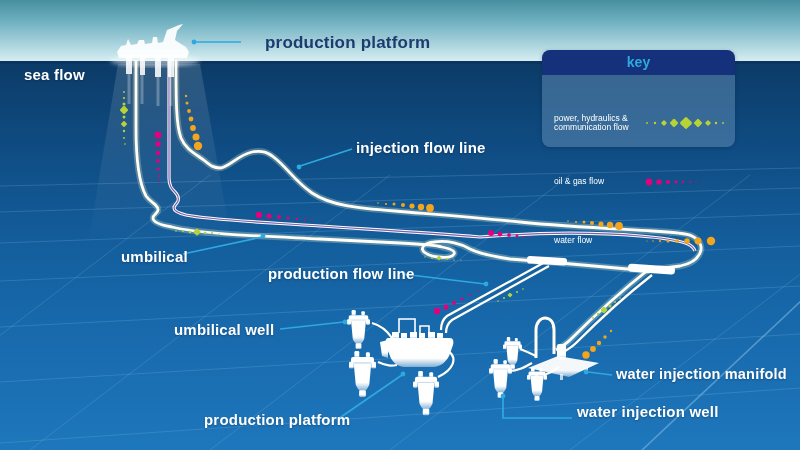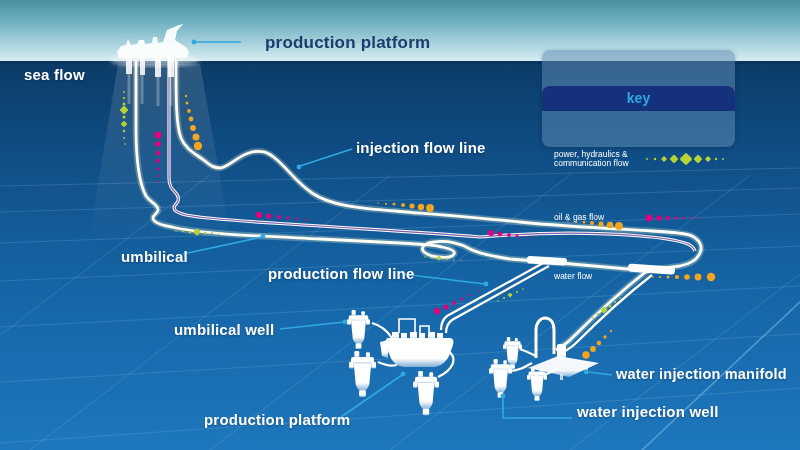--- a/index.html
+++ b/index.html
@@ -10,21 +10,21 @@
   .waterline{position:absolute;left:0;top:61px;width:800px;height:3px;background:#0a3560;}
   .sea{position:absolute;left:0;top:64px;width:800px;height:386px;
        background:linear-gradient(180deg,#0c3c68 0%,#0f4c83 22%,#135d9b 45%,#1768aa 65%,#1b70b4 85%,#1e77bc 100%);}
   svg.scene{position:absolute;left:0;top:0;z-index:3;}
   .lbl{position:absolute;z-index:5;font-weight:700;font-size:15px;color:#ffffff;
        letter-spacing:.2px;white-space:nowrap;text-shadow:0 1px 2px rgba(0,25,55,.35);}
   .lbl-navy{color:var(--label-navy);font-size:17px;text-shadow:none;margin-left:20px;}
   .keybox{position:absolute;z-index:6;left:542px;top:50px;width:193px;height:97px;
           background:rgba(96,140,180,.52);border-radius:8px;box-shadow:0 1px 4px rgba(0,20,50,.25);}
   .keybox .khead{height:25px;line-height:25px;background:var(--key-header);border-radius:8px 8px 0 0;
-          text-align:center;color:var(--leader);font-weight:700;font-size:14px;margin-top:36px;}
+          text-align:center;color:var(--leader);font-weight:700;font-size:14px;}
   .krow{display:flex;align-items:center;justify-content:space-between;padding:0 8px 0 12px;margin-top:37px;}
   .krow .ktxt{color:#fff;font-size:8.5px;line-height:9.5px;font-weight:400;}
   .krow1{height:22px;}
   .krow2{height:21px;}
   .krow3{height:23px;}
   .pipe-glow path, .pipe-glow use{stroke:rgba(235,245,205,.28);stroke-width:6.5;fill:none;}
   .pipe path{stroke:var(--pipe);fill:none;}
   .leader line,.leader polyline{stroke:var(--leader);stroke-width:1.7;fill:none;}
   .leader circle{fill:var(--leader);}
 </style>

